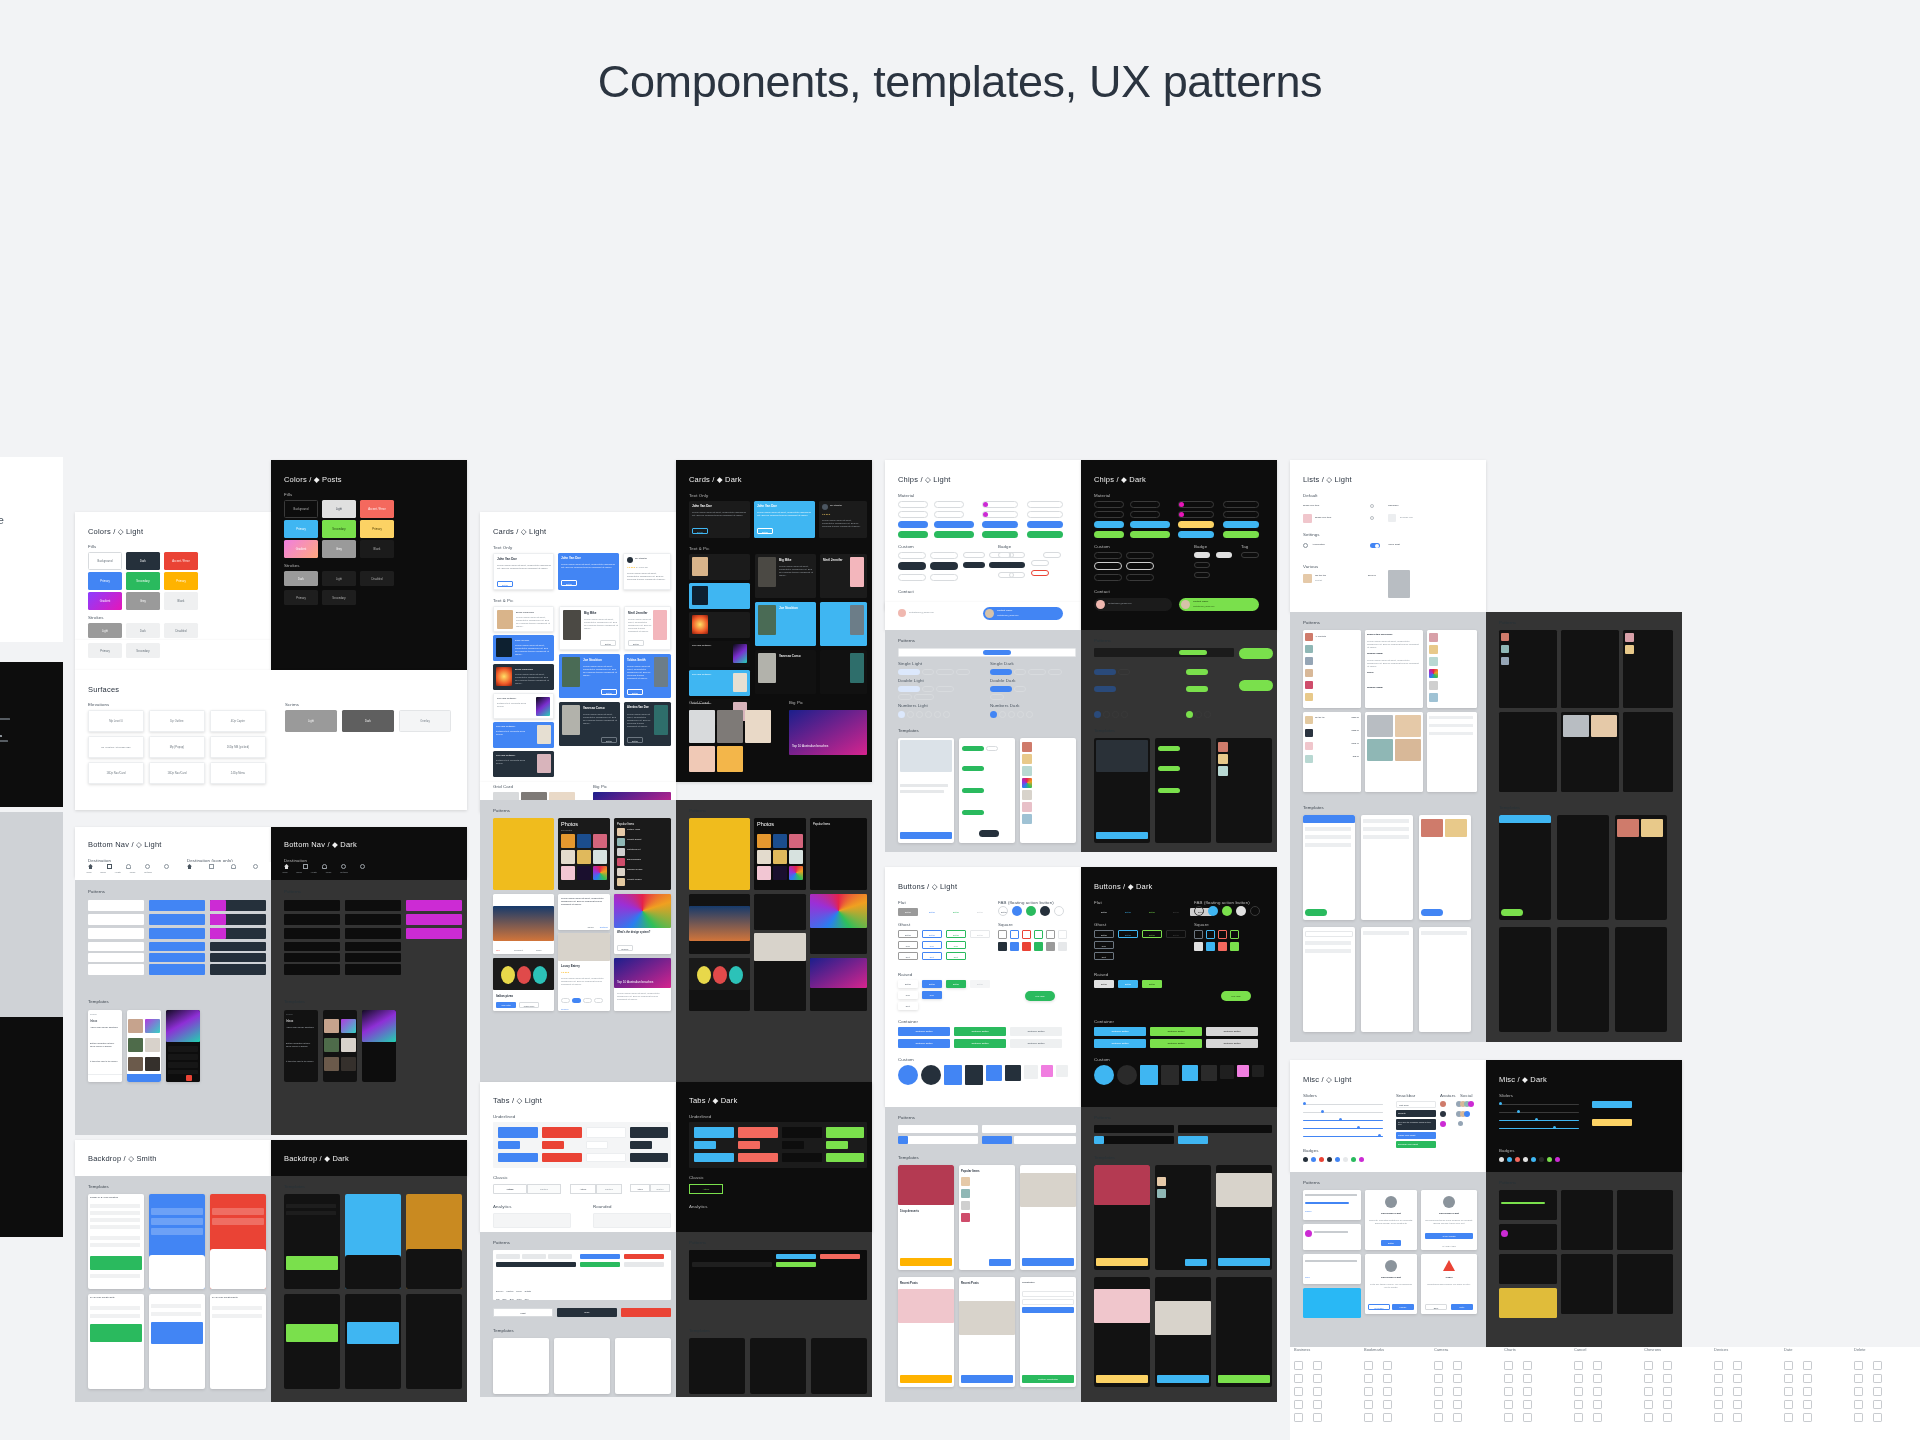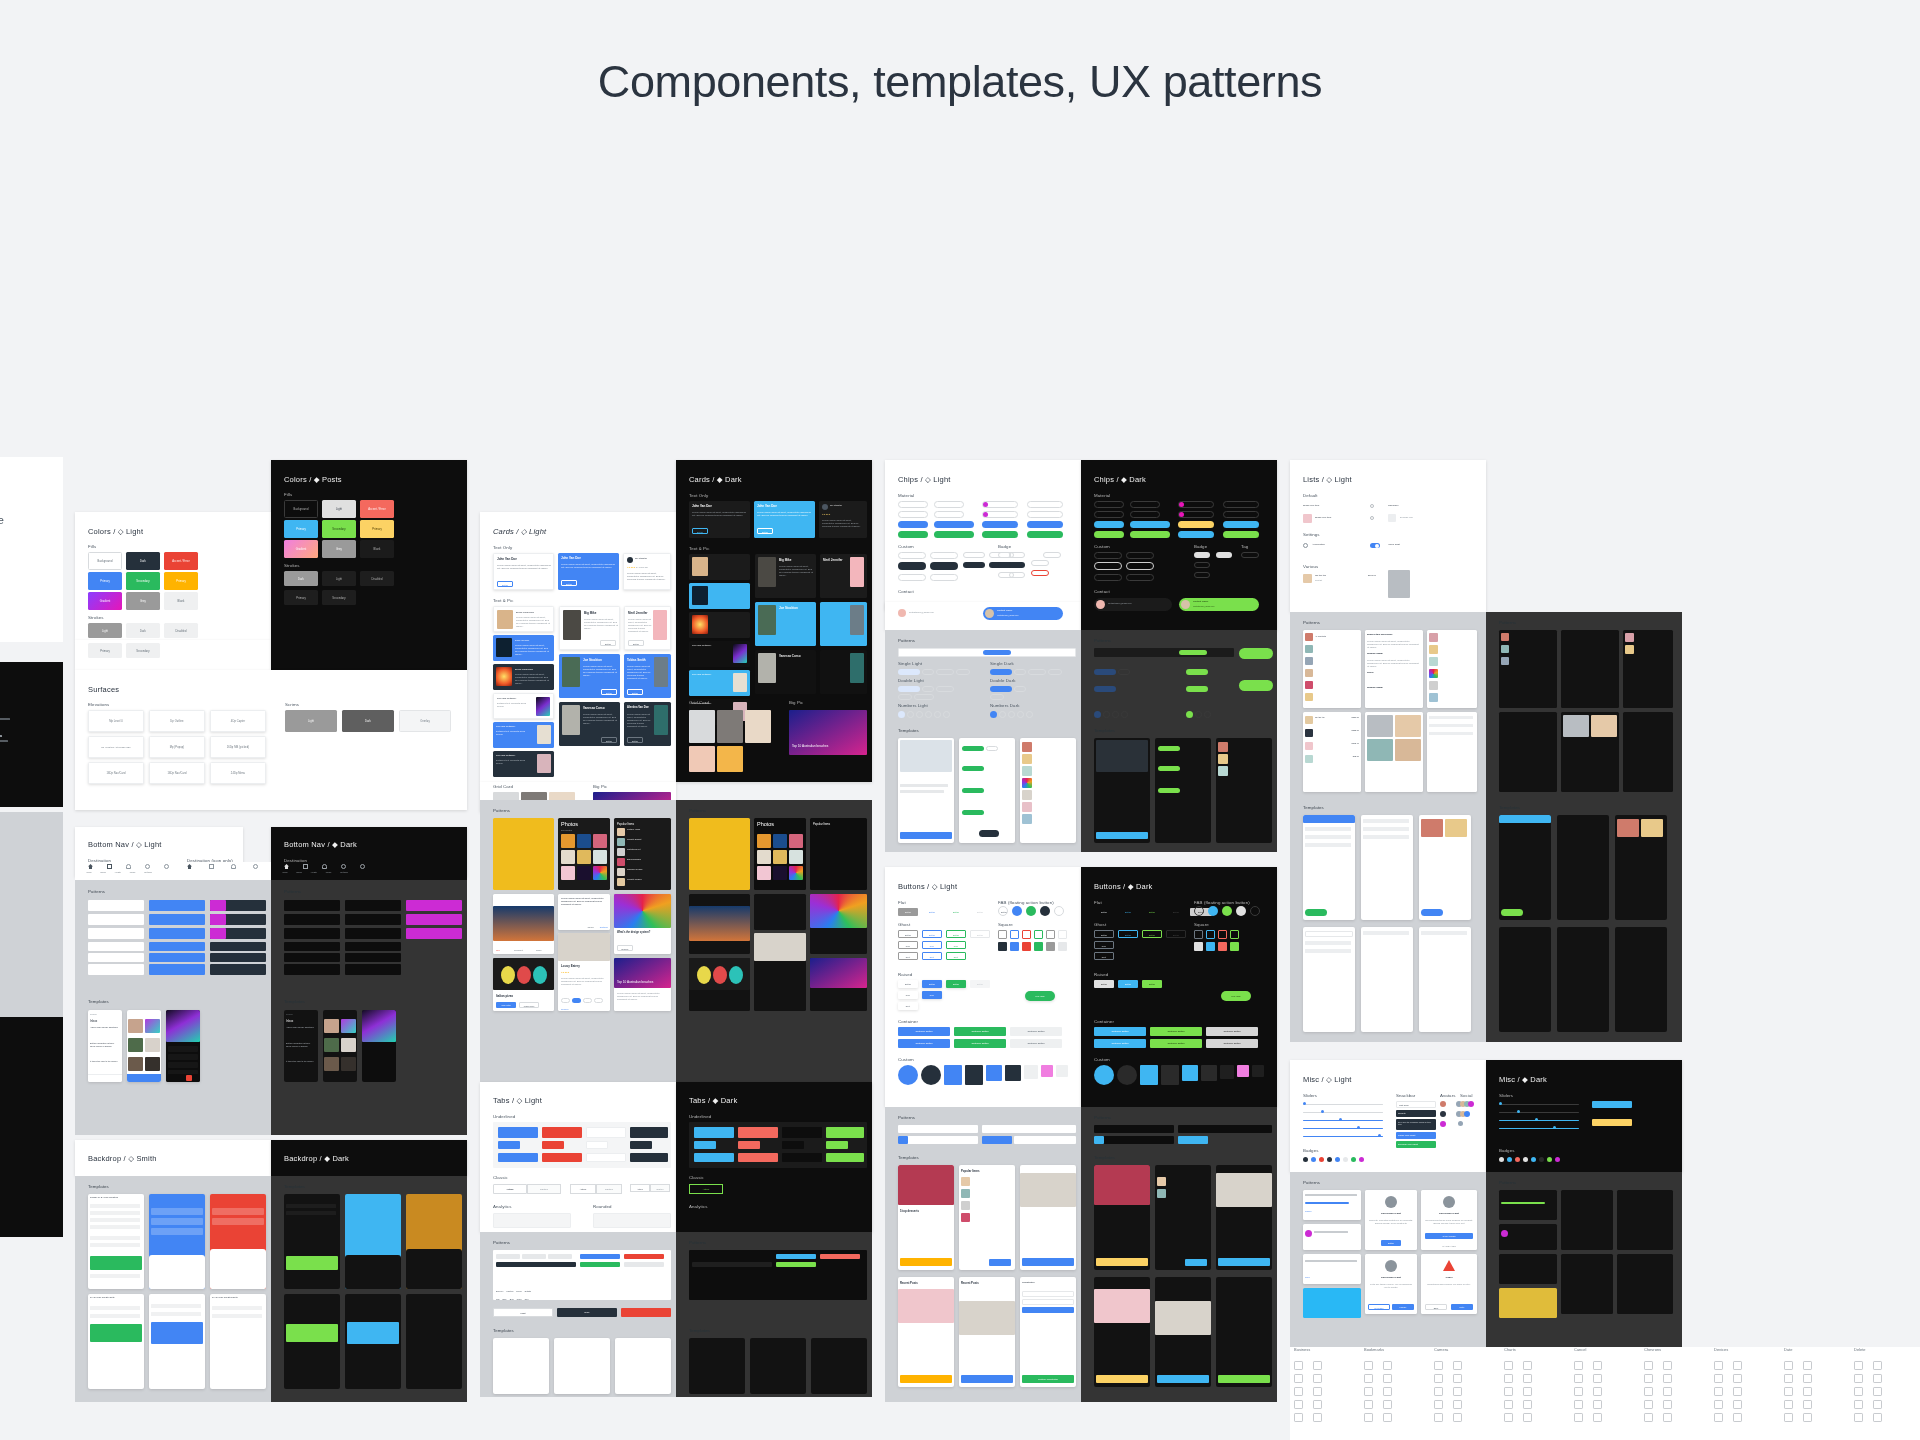--- a/index.html
+++ b/index.html
@@ -270,21 +270,21 @@
         </div>
       <div class="mini" style="left:267px;top:40px;width:52px;height:22px;background:#5f5f5f;">
         <div class="swlabel" style="color:#fff;">Dark</div>
         </div>
       <div class="mini" style="left:324px;top:40px;width:52px;height:22px;background:#f4f5f6;border:.5px solid #e3e5e7;">
         <div class="swlabel" style="color:#6a747d;">Overlay</div>
         </div>
     </div>
   </div>
 
-  <div class="panel light shadowcard" style="left:75px; top:605px; width:168px; height:50px;">
+  <div class="panel light shadowcard" style="left:75px; top:605px; width:196px; height:50px;">
     <div class="ptitle" style="position:absolute;left:13px;top:13px;">Bottom Nav / ◇ Light</div>
     <div class="sectlabel" style="position:absolute;left:13px;top:31px;">Destination</div>
     <div class="sectlabel" style="position:absolute;left:112px;top:31px;">Destination (icon only)</div>
   </div>
   <div class="panel dark shadowcard" style="left:271px; top:605px; width:196px; height:50px;">
     <div class="ptitle" style="position:absolute;left:13px;top:13px;">Bottom Nav / ◆ Dark</div>
     <div class="sectlabel" style="position:absolute;left:13px;top:31px;">Destination</div>
   </div>
 
   <div class="panel light" style="left:75px;top:640px;width:196px;height:18px;">
@@ -488,21 +488,21 @@
     <div class="phone" style="left:13px;top:118px;width:56px;height:95px;background:#121212;">
       <div class="bar" style="left:2px;top:30px;width:52px;height:18px;background:#7ae04c;"></div>
     </div>
     <div class="phone" style="left:74px;top:118px;width:56px;height:95px;background:#121212;">
       <div class="bar" style="left:2px;top:28px;width:52px;height:22px;background:#3fb6f2;"></div>
     </div>
     <div class="phone" style="left:135px;top:118px;width:56px;height:95px;background:#121212;"></div>
   </div>
 
   <div class="panel light shadowcard" style="left:480px;top:290px;width:196px;height:270px;">
-    <div class="ptitle" style="position:absolute;left:13px;top:15px;font-style:italic;">Cards / ◇ Light</div>
+    <div class="ptitle" style="position:absolute;left:13px;top:15px;">Cards / ◇ Light</div>
     <div class="sectlabel" style="position:absolute;left:13px;top:33px;">Text Only</div>
 
     <div class="mini shadowcard" style="left:13px;top:41px;width:61px;height:37px;background:#fff;border:.5px solid #eceef0;">
       <div style="position:absolute;left:3px;top:3px;font-size:3px;font-weight:bold;color:#2b3440;">John Van Doe</div>
       <div class="tiny" style="position:absolute;left:3px;top:10px;width:54px;color:#7a838c;">Lorem ipsum dolor sit amet, consectetur adipiscing elit. Sed do eiusmod tempor incididunt ut labore.</div>
       <div style="position:absolute;left:3px;top:27px;width:16px;height:6px;border:.5px solid #4285f4;border-radius:1px;font-size:2.1px;color:#4285f4;text-align:center;line-height:6px;">Button</div>
     </div>
     <div class="mini" style="left:78px;top:41px;width:61px;height:37px;background:#4285f4;">
       <div style="position:absolute;left:3px;top:3px;font-size:3px;font-weight:bold;color:#fff;">John Van Doe</div>
       <div class="tiny" style="position:absolute;left:3px;top:10px;width:54px;color:#e3ecfd;">Lorem ipsum dolor sit amet, consectetur adipiscing elit. Sed do eiusmod tempor incididunt ut labore.</div>

